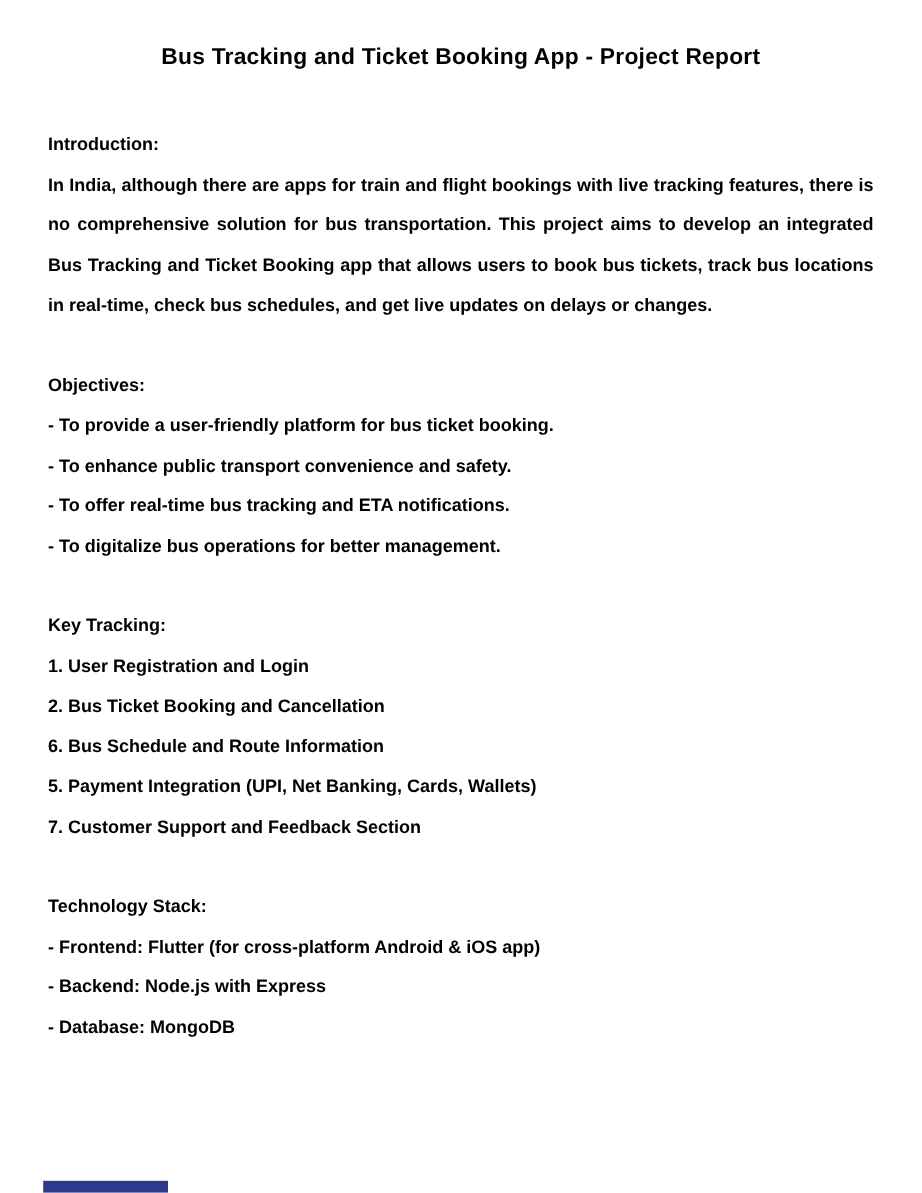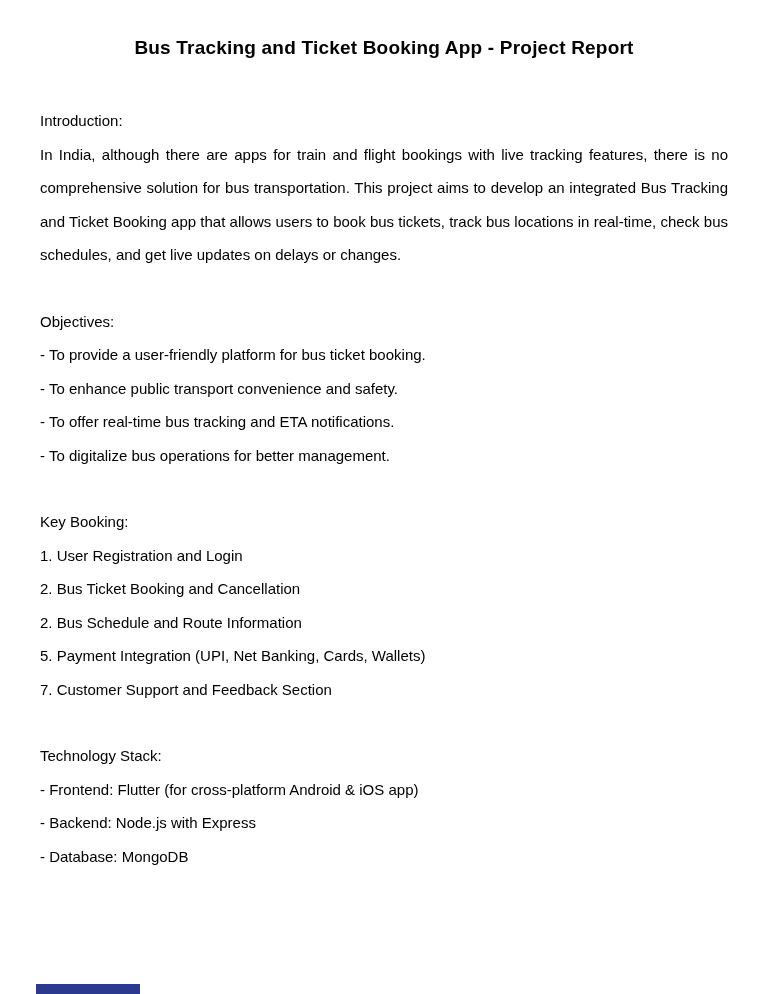--- a/index.html
+++ b/index.html
@@ -27,21 +27,21 @@
     line-height: 24px;
     margin-bottom: 44px;
     letter-spacing: 0.2px;
   }
   .section {
     margin-bottom: 33px;
   }
   .line {
     font-size: 15px;
     line-height: 33.5px;
-    font-weight: normal;
+    font-weight: bold;
   }
   .para-justified {
     text-align: justify;
   }
   .page-fragment {
     position: absolute;
     left: 36px;
     bottom: 0;
     width: 104px;
     height: 10px;
@@ -61,24 +61,24 @@
 
   <div class="section">
     <p class="line">Objectives:</p>
     <p class="line">- To provide a user-friendly platform for bus ticket booking.</p>
     <p class="line">- To enhance public transport convenience and safety.</p>
     <p class="line">- To offer real-time bus tracking and ETA notifications.</p>
     <p class="line">- To digitalize bus operations for better management.</p>
   </div>
 
   <div class="section">
-    <p class="line">Key Booking:</p>
+    <p class="line">Key Tracking:</p>
     <p class="line">1. User Registration and Login</p>
     <p class="line">2. Bus Ticket Booking and Cancellation</p>
-    <p class="line">2. Bus Schedule and Route Information</p>
+    <p class="line">6. Bus Schedule and Route Information</p>
     <p class="line">5. Payment Integration (UPI, Net Banking, Cards, Wallets)</p>
     <p class="line">7. Customer Support and Feedback Section</p>
   </div>
 
   <div class="section">
     <p class="line">Technology Stack:</p>
     <p class="line">- Frontend: Flutter (for cross-platform Android &amp; iOS app)</p>
     <p class="line">- Backend: Node.js with Express</p>
     <p class="line">- Database: MongoDB</p>
   </div>

